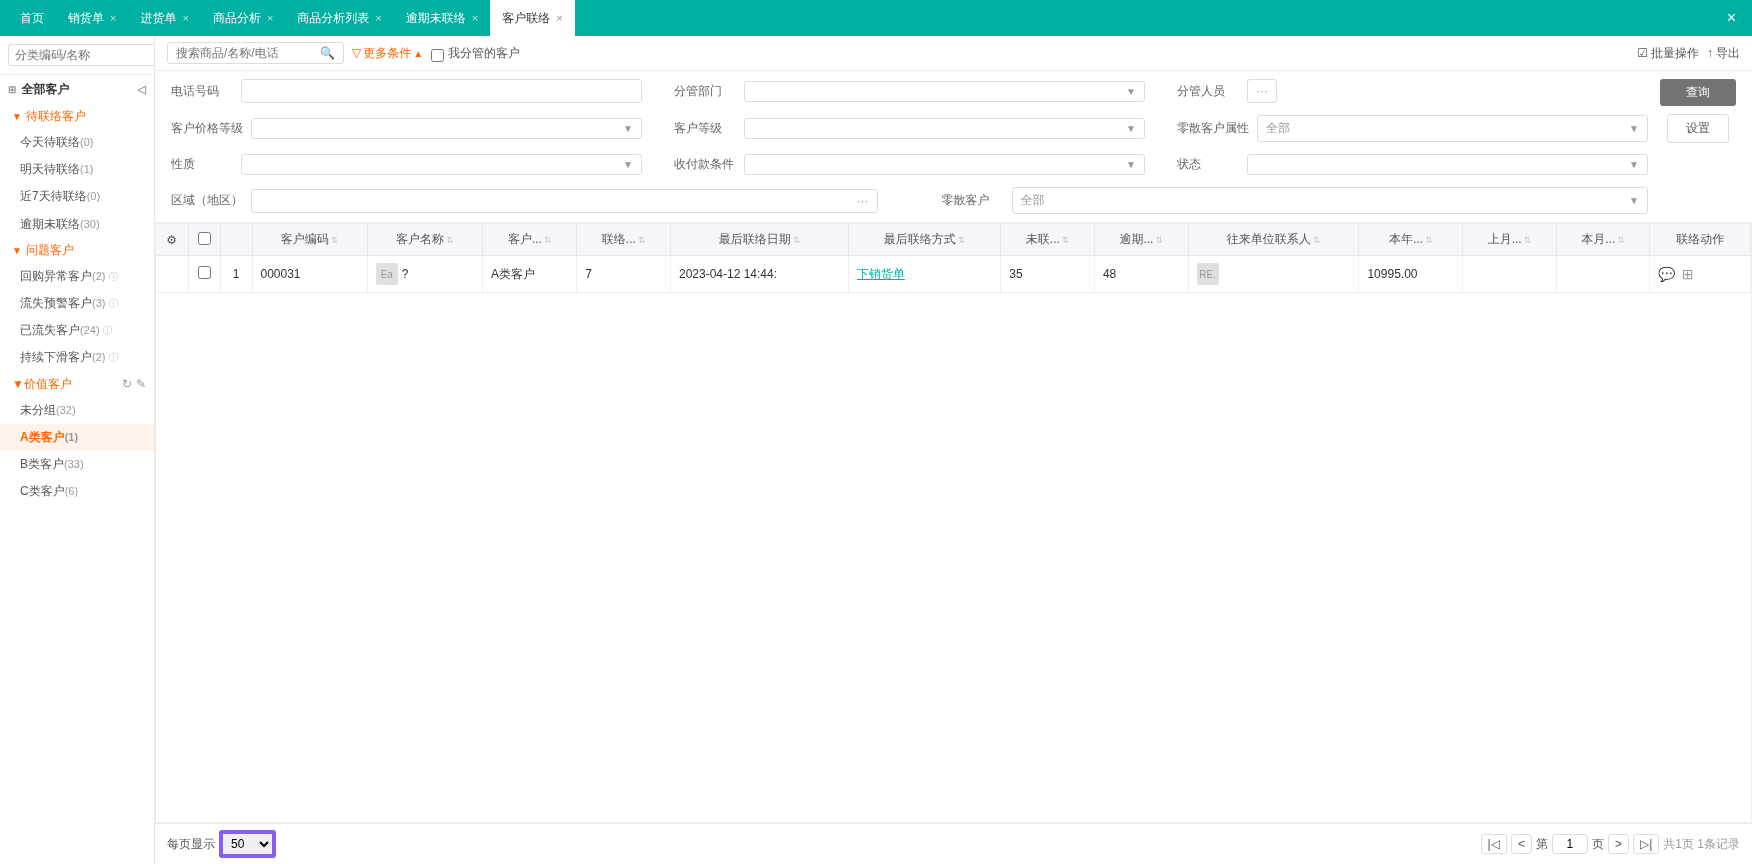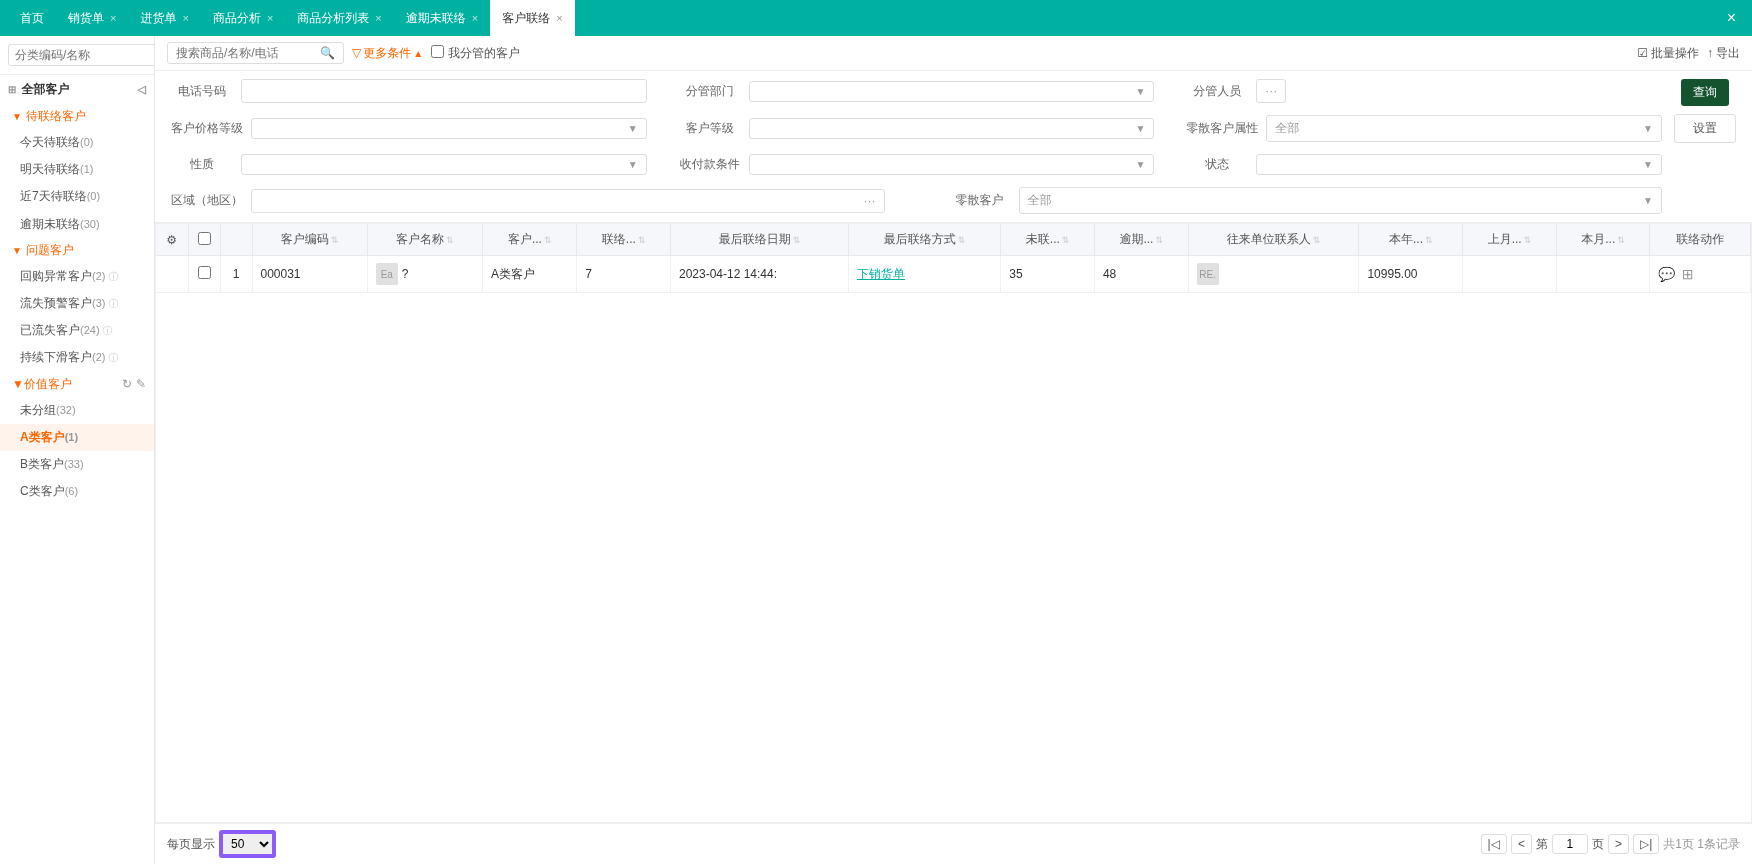--- a/index.html
+++ b/index.html
@@ -35,37 +35,37 @@
 
     
     .content { flex: 1; display: flex; flex-direction: column; background: #f5f5f5; overflow: hidden; }
 
     
     .filter-bar { display: flex; align-items: center; padding: 6px 12px; background: #fff; border-bottom: 1px solid #eee; gap: 8px; }
     .filter-search { display: flex; align-items: center; border: 1px solid #ddd; border-radius: 3px; padding: 3px 8px; background: #fff; }
     .filter-search input { border: none; outline: none; font-size: 12px; color: #000000; width: 140px; }
     .filter-search .s-icon { color: #00b0a0; margin-left: 4px; cursor: pointer; }
     .more-conditions { display: flex; align-items: center; color: #f60; cursor: pointer; font-size: 12px; gap: 2px; }
-    .my-customers { display: flex; align-items: flex-start; gap: 4px; color: #555; cursor: pointer; font-size: 12px; }
+    .my-customers { display: flex; align-items: flex-end; gap: 4px; color: #555; cursor: pointer; font-size: 12px; }
     .my-customers input[type=checkbox] { cursor: pointer; }
     .filter-bar-right { margin-left: auto; display: flex; gap: 8px; }
     .batch-op-btn { display: flex; align-items: center; gap: 3px; color: #555; cursor: pointer; font-size: 12px; }
     .export-btn { display: flex; align-items: center; gap: 3px; color: #555; cursor: pointer; font-size: 12px; }
 
     
     .adv-filter { background: #fff; border-bottom: 1px solid #eee; padding: 8px 16px; }
     .adv-filter-row { display: flex; align-items: center; margin-bottom: 6px; gap: 0; }
     .adv-filter-row:last-child { margin-bottom: 0; }
     .filter-field { display: flex; align-items: center; flex: 1; min-width: 0; }
-    .filter-label { color: #666; font-size: 12px; white-space: nowrap; min-width: 70px; text-align: center; padding-right: 8px; }
+    .filter-label { color: #666; font-size: 12px; white-space: nowrap; min-width: 70px; text-align: left; padding-right: 8px; }
     .filter-input { flex: 1; border: 1px solid #ddd; border-radius: 3px; padding: 4px 8px; font-size: 12px; outline: none; color: #555; background: #fff; min-width: 0; }
     .filter-select { display: flex; align-items: center; flex: 1; border: 1px solid #ddd; border-radius: 3px; padding: 4px 8px; font-size: 12px; color: #999; background: #fff; cursor: pointer; position: relative; min-width: 0; }
     .filter-select .sel-arrow { margin-left: auto; color: #999; font-size: 10px; }
     .filter-ellipsis { display: flex; align-items: center; border: 1px solid #ddd; border-radius: 3px; padding: 4px 8px; font-size: 12px; color: #999; background: #fff; cursor: pointer; }
-    .query-btn { background: #14532d; color: #fff; border: none; border-radius: 3px; padding: 5px 12px; cursor: pointer; font-size: 12px; text-align: right; }
+    .query-btn { background: #737373; color: #fff; border: none; border-radius: 3px; padding: 5px 26px; cursor: pointer; font-size: 12px; text-align: right; }
     .setting-btn { background: #fff; color: #555; border: 1px solid #ddd; border-radius: 3px; padding: 5px 18px; cursor: pointer; font-size: 12px; margin-top: 4px; }
     .filter-btn-col { display: flex; flex-direction: column; align-items: center; padding-left: 12px; gap: 4px; }
 
     
     .table-area { flex: 1; background: #fff; margin: 0; overflow-x: auto; overflow-y: auto; border: 1px solid #eee; }
     .data-table { width: 100%; border-collapse: collapse; min-width: 1400px; }
     .data-table th { background: #f5f7fa; border-bottom: 1px solid #e8e8e8; border-right: 1px solid #e8e8e8; padding: 7px 8px; font-size: 12px; color: #555; font-weight: normal; white-space: nowrap; position: relative; }
     .data-table th .sort-icon { color: #ccc; font-size: 9px; margin-left: 2px; }
     .data-table td { border-bottom: 1px solid #f0f0f0; border-right: 1px solid #f0f0f0; padding: 7px 8px; font-size: 12px; color: #333; white-space: nowrap; }
     .gear-col { width: 32px; text-align: center; }

